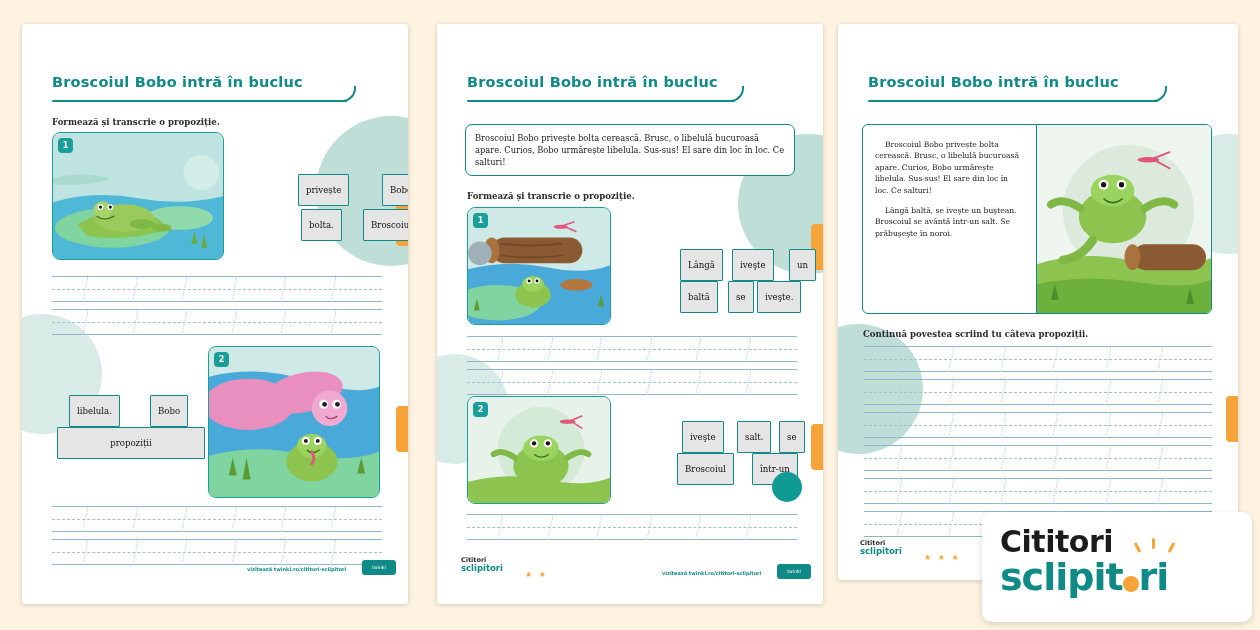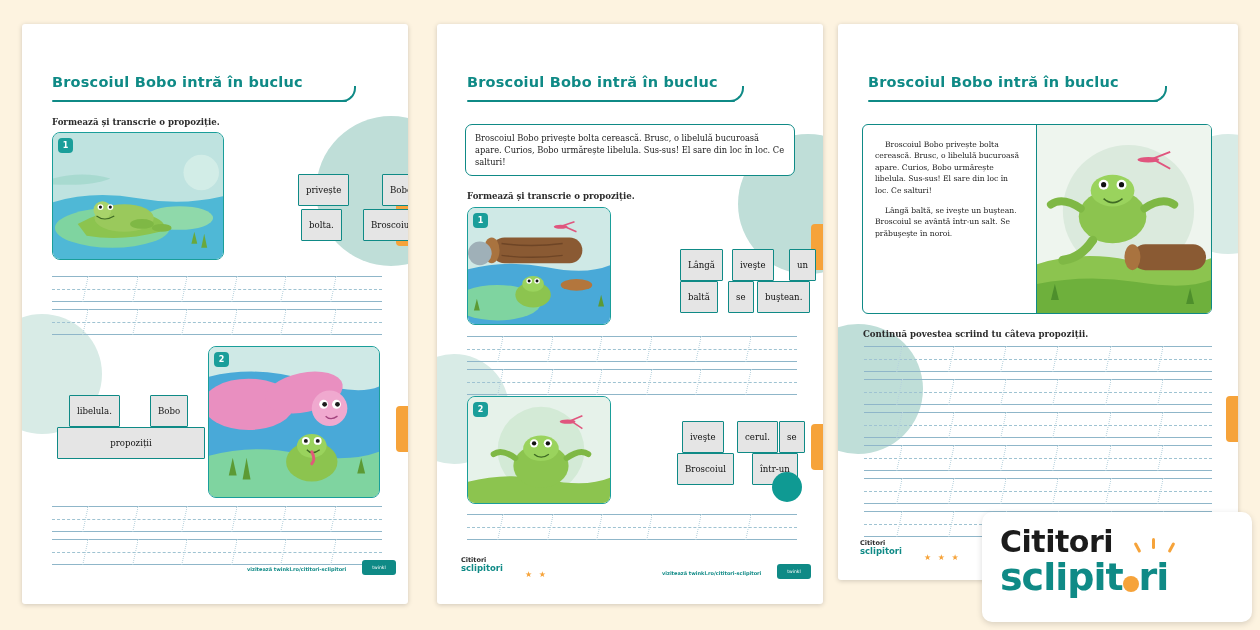--- a/index.html
+++ b/index.html
@@ -335,21 +335,21 @@
         <path d="M132 100 l3 -12 l3 12 z" fill="#5c9a34"></path>
       </svg>
       <div class="numbadge">1</div>
     </div>
 
     <div class="wordcard" style="left:243px; top:225px;">Lângă</div>
     <div class="wordcard" style="left:295px; top:225px;">iveşte</div>
     <div class="wordcard" style="left:352px; top:225px;">un</div>
     <div class="wordcard" style="left:243px; top:257px;">baltă</div>
     <div class="wordcard" style="left:291px; top:257px;">se</div>
-    <div class="wordcard" style="left:320px; top:257px;">buştean.</div>
+    <div class="wordcard" style="left:320px; top:257px;">iveşte.</div>
 
     <div class="lines" style="left:30px; top:312px; width:330px;">
       <div class="grp">
           <div class="solid" style="top:0"></div>
           <div class="dash" style="top:13px"></div>
           <div class="solid" style="top:25px"></div>
         <div class="slant" style="left:10%"></div>
           <div class="slant" style="left:25%"></div>
           <div class="slant" style="left:40%"></div>
           <div class="slant" style="left:55%"></div>
@@ -386,21 +386,21 @@
         <g stroke="#e0557e" stroke-width="1.6" fill="none">
           <path d="M104 24 l12 8"></path>
             <path d="M104 24 l12 -5"></path>
         </g>
         <ellipse cx="101" cy="25" rx="8" ry="2.2" fill="#e0557e"></ellipse>
       </svg>
       <div class="numbadge">2</div>
     </div>
 
     <div class="wordcard" style="left:245px; top:397px;">iveşte</div>
-    <div class="wordcard" style="left:300px; top:397px;">cerul.</div>
+    <div class="wordcard" style="left:300px; top:397px;">salt.</div>
     <div class="wordcard" style="left:342px; top:397px;">se</div>
     <div class="wordcard" style="left:240px; top:429px;">Broscoiul</div>
     <div class="wordcard" style="left:315px; top:429px;">într-un</div>
     <div style="position:absolute; left:335px; top:448px; width:30px; height:30px; border-radius:50%; background:#0f9a93;"></div>
 
     <div class="lines" style="left:30px; top:490px; width:330px;">
       <div class="grp">
           <div class="solid" style="top:0"></div>
           <div class="dash" style="top:13px"></div>
           <div class="solid" style="top:25px"></div>

